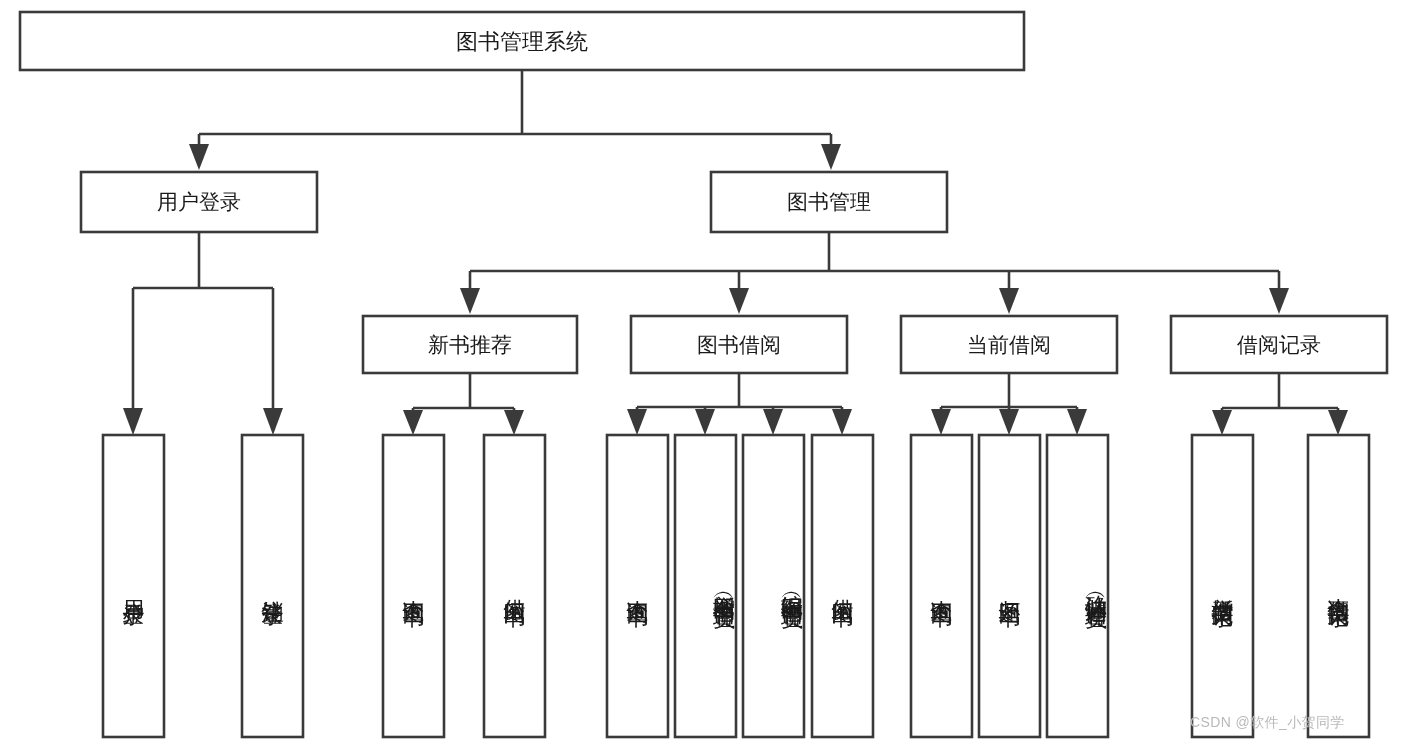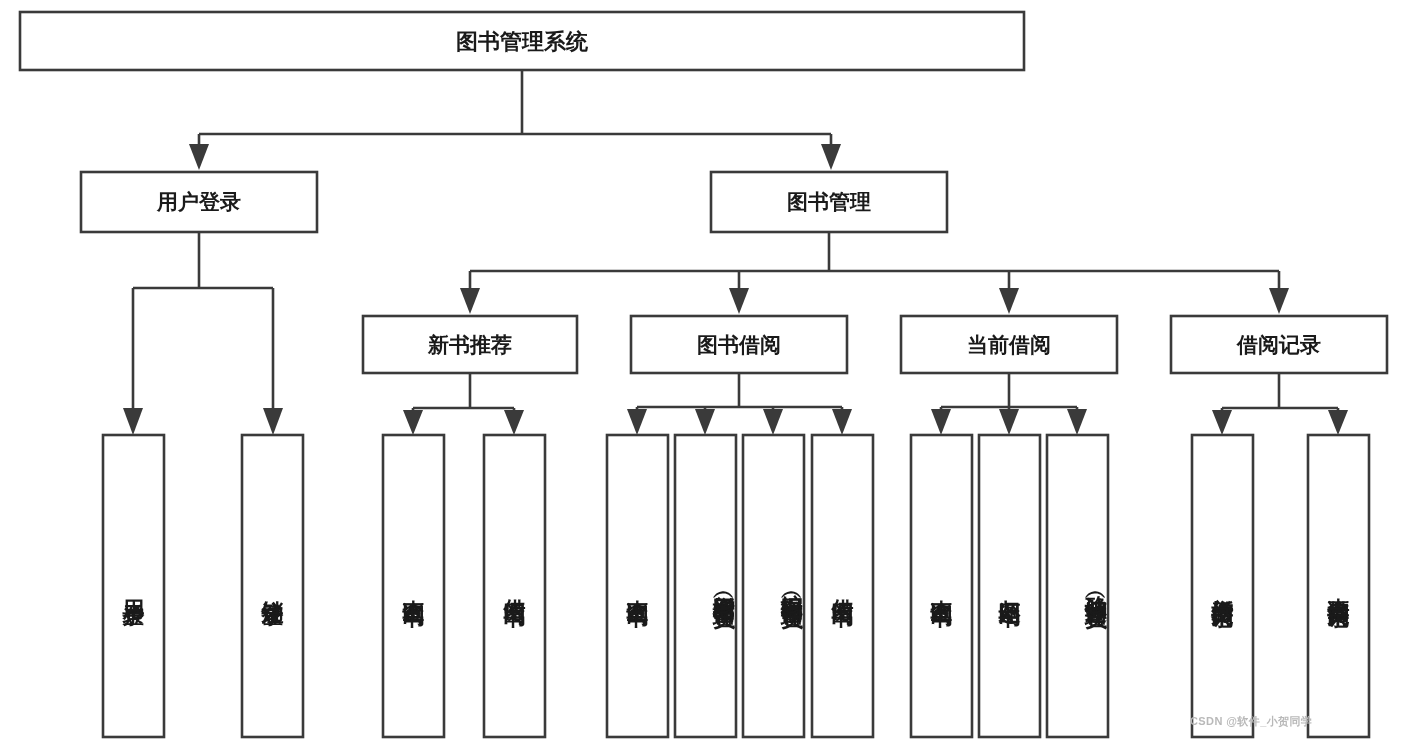--- a/index.html
+++ b/index.html
@@ -11,21 +11,20 @@
     width: 1405px;
     height: 747px;
     font-family: "Liberation Sans", "DejaVu Sans", sans-serif;
     overflow: hidden;
   }
   #diagram-root {
     position: relative;
     width: 1405px;
     height: 566px;
     background: #ffffff;
-    font-weight: bold;
   }
   svg.diagram-canvas {
     position: absolute;
     top: 0;
     left: 0;
     width: 1405px;
     height: 747px;
   }
   .node-box {
     fill: #ffffff;
@@ -70,21 +69,21 @@
     letter-spacing: 2px;
     color: #1a1a1a;
     white-space: nowrap;
     pointer-events: none;
   }
   .watermark {
     position: absolute;
     left: 1190px;
     top: 714px;
     font-family: "Liberation Sans", "DejaVu Sans", sans-serif;
-    font-size: 11px;
+    font-size: 14px;
     color: #b9b9b9;
     white-space: nowrap;
     letter-spacing: 0.4px;
   }
 </style>
 </head>
 <body>
 
 <div id="diagram-root">
 

